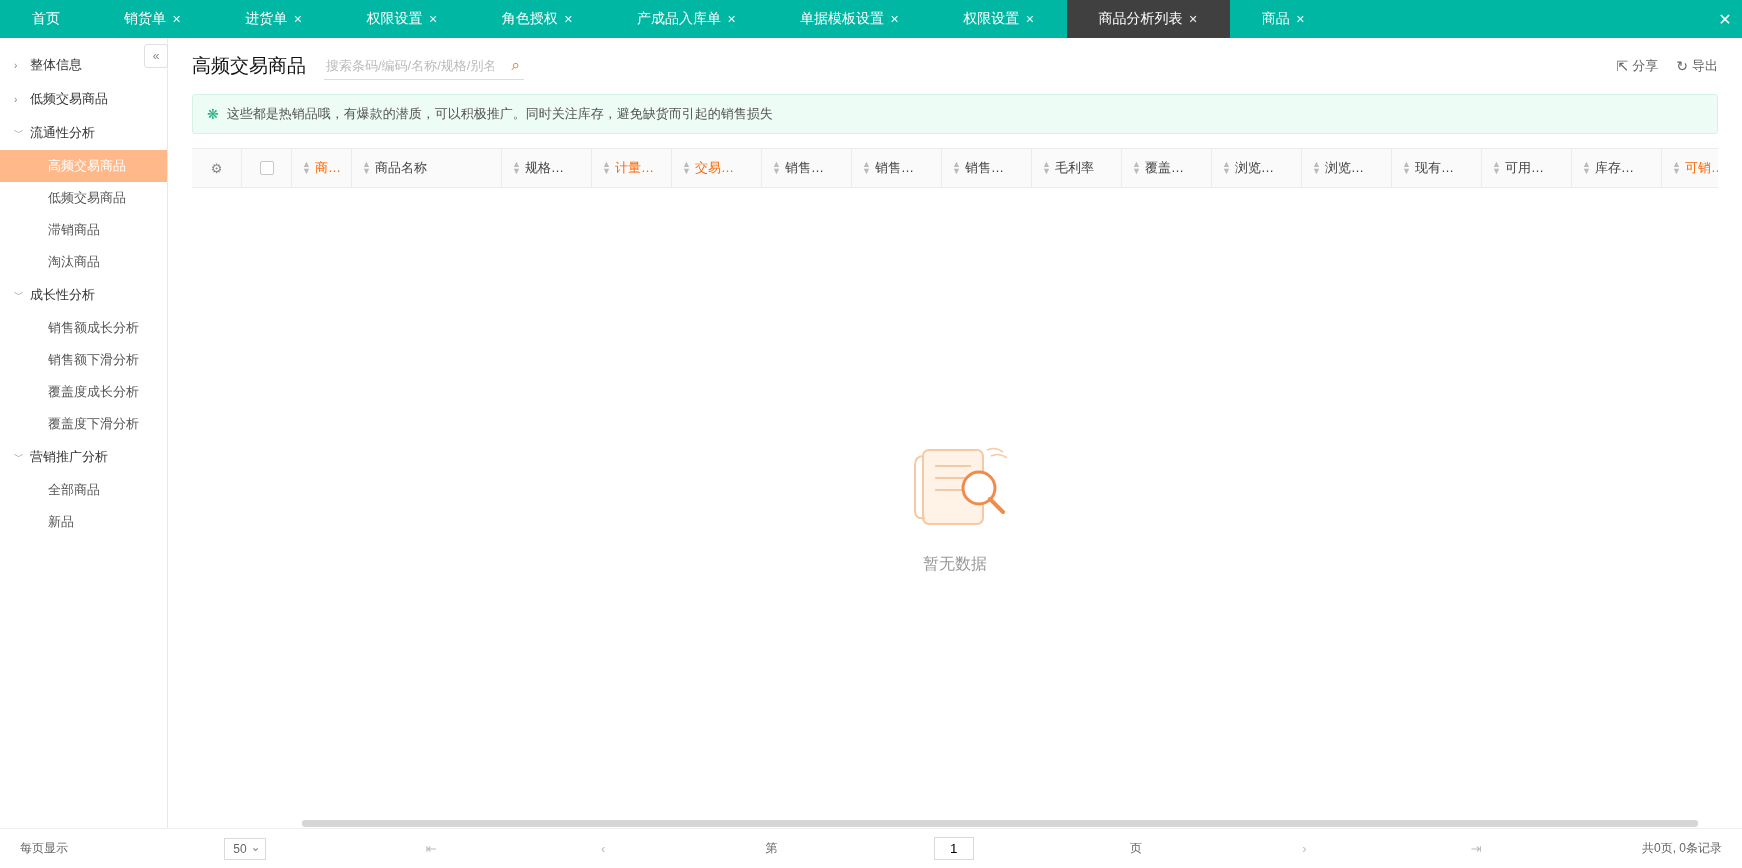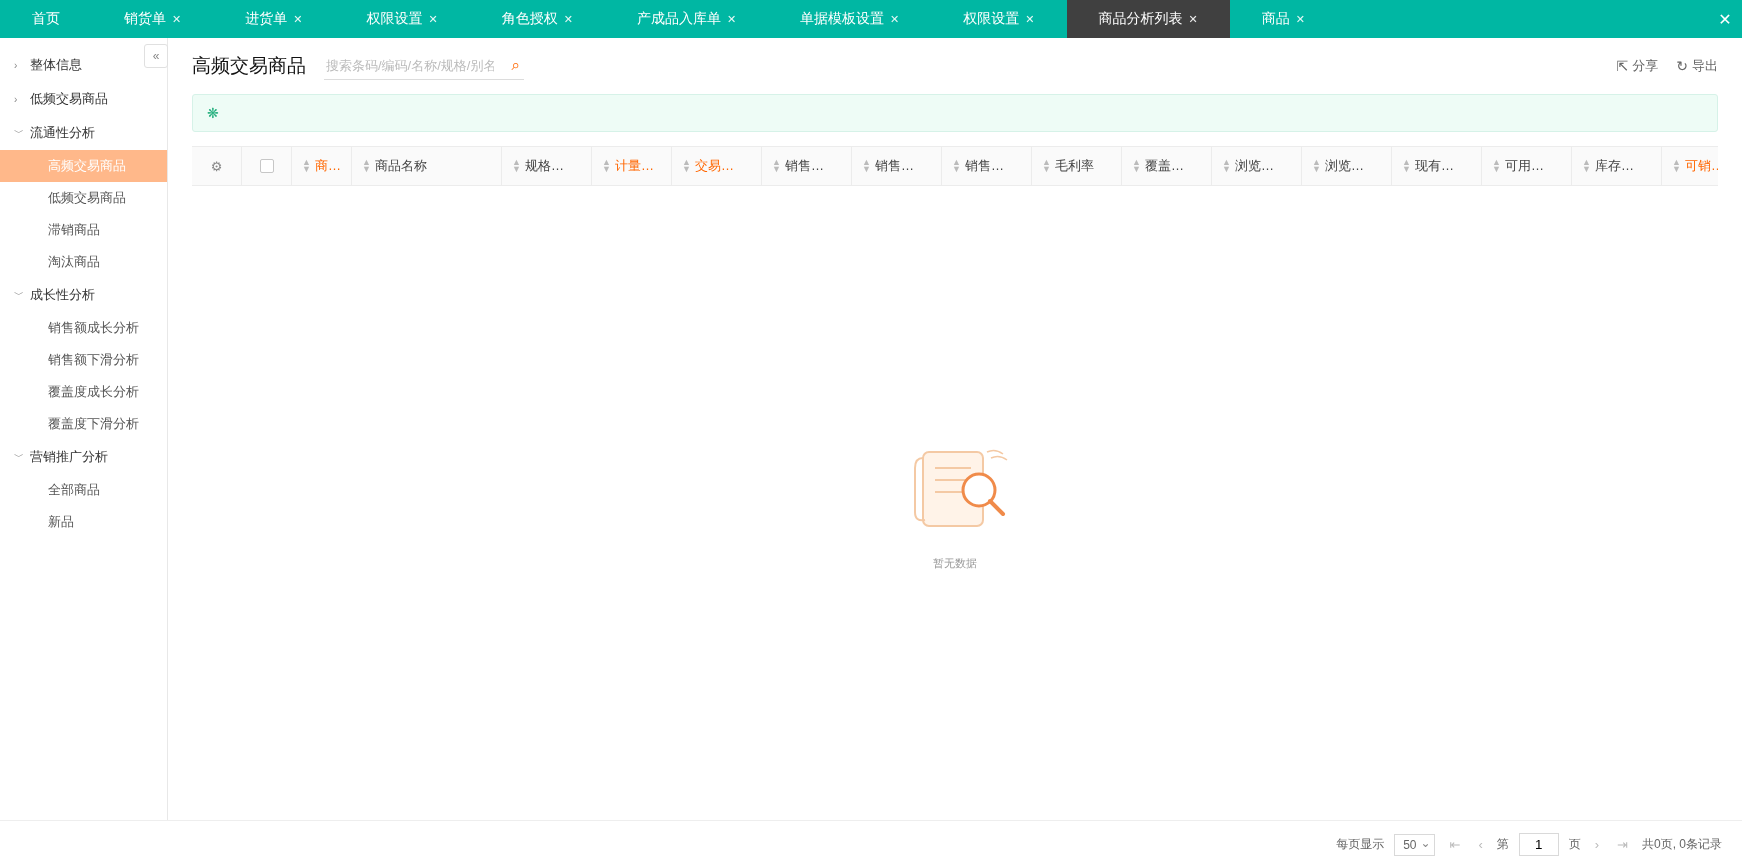--- a/index.html
+++ b/index.html
@@ -41,25 +41,25 @@
 
 .table-wrap { margin:0 24px; overflow-x:auto; overflow-y:hidden; }
 .tbl-head { display:flex; background:#fafafa; height:40px; border-top:1px solid #ececec; border-bottom:1px solid #ececec; min-width:1720px; }
 .th { flex:0 0 auto; display:flex; align-items:center; justify-content:flex-start; padding:0 10px; border-right:1px solid #ececec; color:#444; font-size:13px; position:relative; white-space:nowrap; overflow:hidden; text-overflow:ellipsis; }
 .th.orange { color:#f60; }
 .th .sort { color:#bbb; font-size:9px; line-height:7px; margin-right:4px; display:flex; flex-direction:column; }
 .th-gear { width:50px; justify-content:center; color:#888; cursor:pointer; }
 .th-check { width:50px; justify-content:center; }
 .cb { width:14px; height:14px; border:1px solid #c7c7c7; border-radius:2px; background:#fff; cursor:pointer; }
 
-.empty { flex:1; display:flex; flex-direction:column; align-items:center; justify-content:center; color:#999; font-size:11px; gap:12px; }
+.empty { flex:1; display:flex; flex-direction:column; align-items:center; justify-content:center; color:#999; font-size:16px; gap:12px; }
 .empty-svg { width:120px; height:110px; }
 
 
-.footer { position:absolute; bottom:0; left:0; right:0; height:48px; border-top:1px solid #eee; display:flex; align-items:center; justify-content:flex-end; padding:0 20px; gap:10px; font-size:12px; color:#666; background:#fff; }
+.footer { position:absolute; bottom:0; left:0; right:0; height:40px; border-top:1px solid #eee; display:flex; align-items:center; justify-content:space-between; padding:0 20px; gap:10px; font-size:12px; color:#666; background:#fff; }
 .pg-select { border:1px solid #d9d9d9; padding:3px 18px 3px 8px; background:#fff; position:relative; cursor:pointer; }
 .pg-select::after { content:"⌄"; position:absolute; right:4px; top:1px; color:#888; }
 .pg-btn { color:#bbb; padding:0 4px; cursor:pointer; font-size:13px; }
 .pg-input { width:40px; border:1px solid #d9d9d9; text-align:center; padding:3px 2px; }
 
 
 .hscroll { height:10px; background:transparent; margin:0 24px; position:relative; }
 .hscroll .thumb { position:absolute; left:110px; right:20px; top:2px; height:7px; background:#d6d6d6; border-radius:3px; }
 </style>
 </head>
@@ -160,20 +160,21 @@
           </div>
         <div class="head-act">
             <span class="ico">↻</span>
             <span>导出</span>
           </div>
       </div>
     </div>
 
     <div class="banner">
       <span class="bulb">❋</span>
+      <span>这些都是热销品哦，有爆款的潜质，可以积极推广。同时关注库存，避免缺货而引起的销售损失</span>
     </div>
 
     <div class="table-wrap">
       <div class="tbl-head" id="tbl-head">
           <div class="th th-gear">⚙</div>
           <div class="th th-check">
             <div class="cb"></div>
           </div>
           <div class="th orange" style="width: 60px;">
             <span class="sort">

